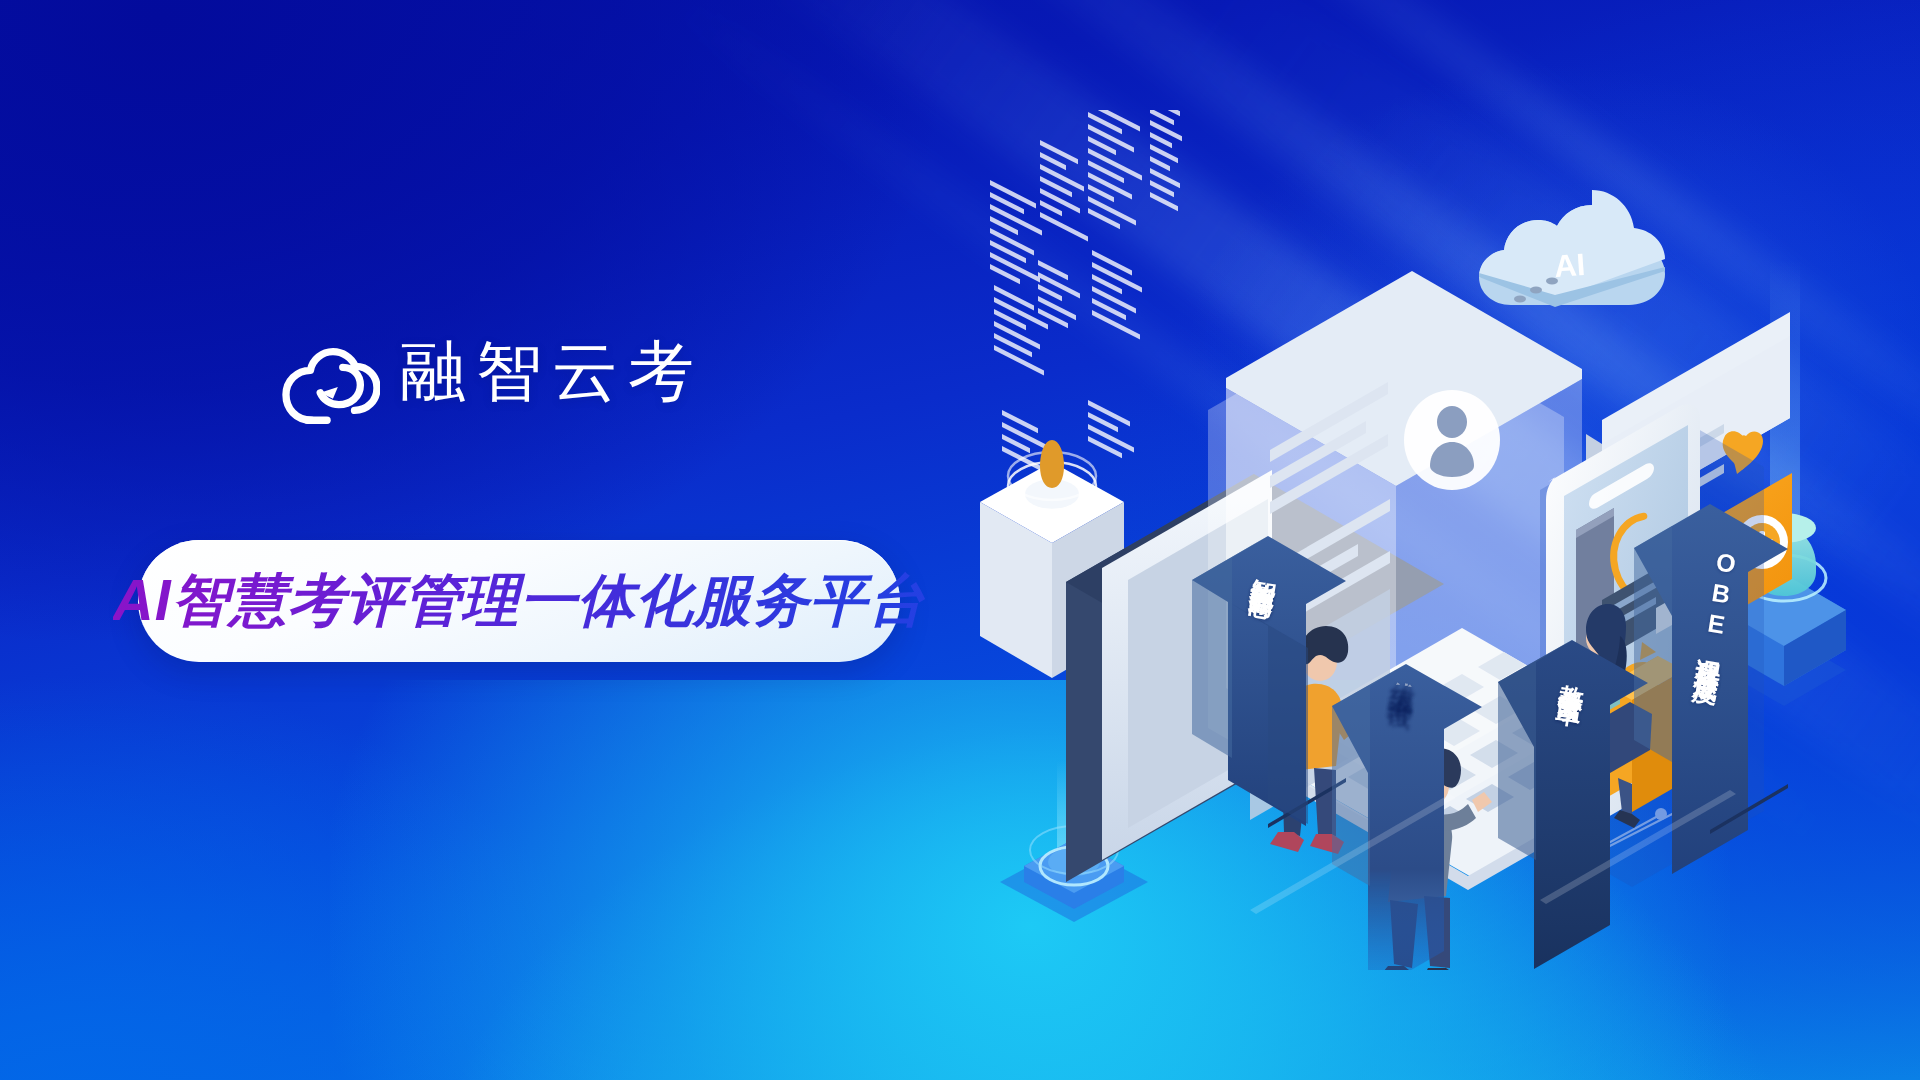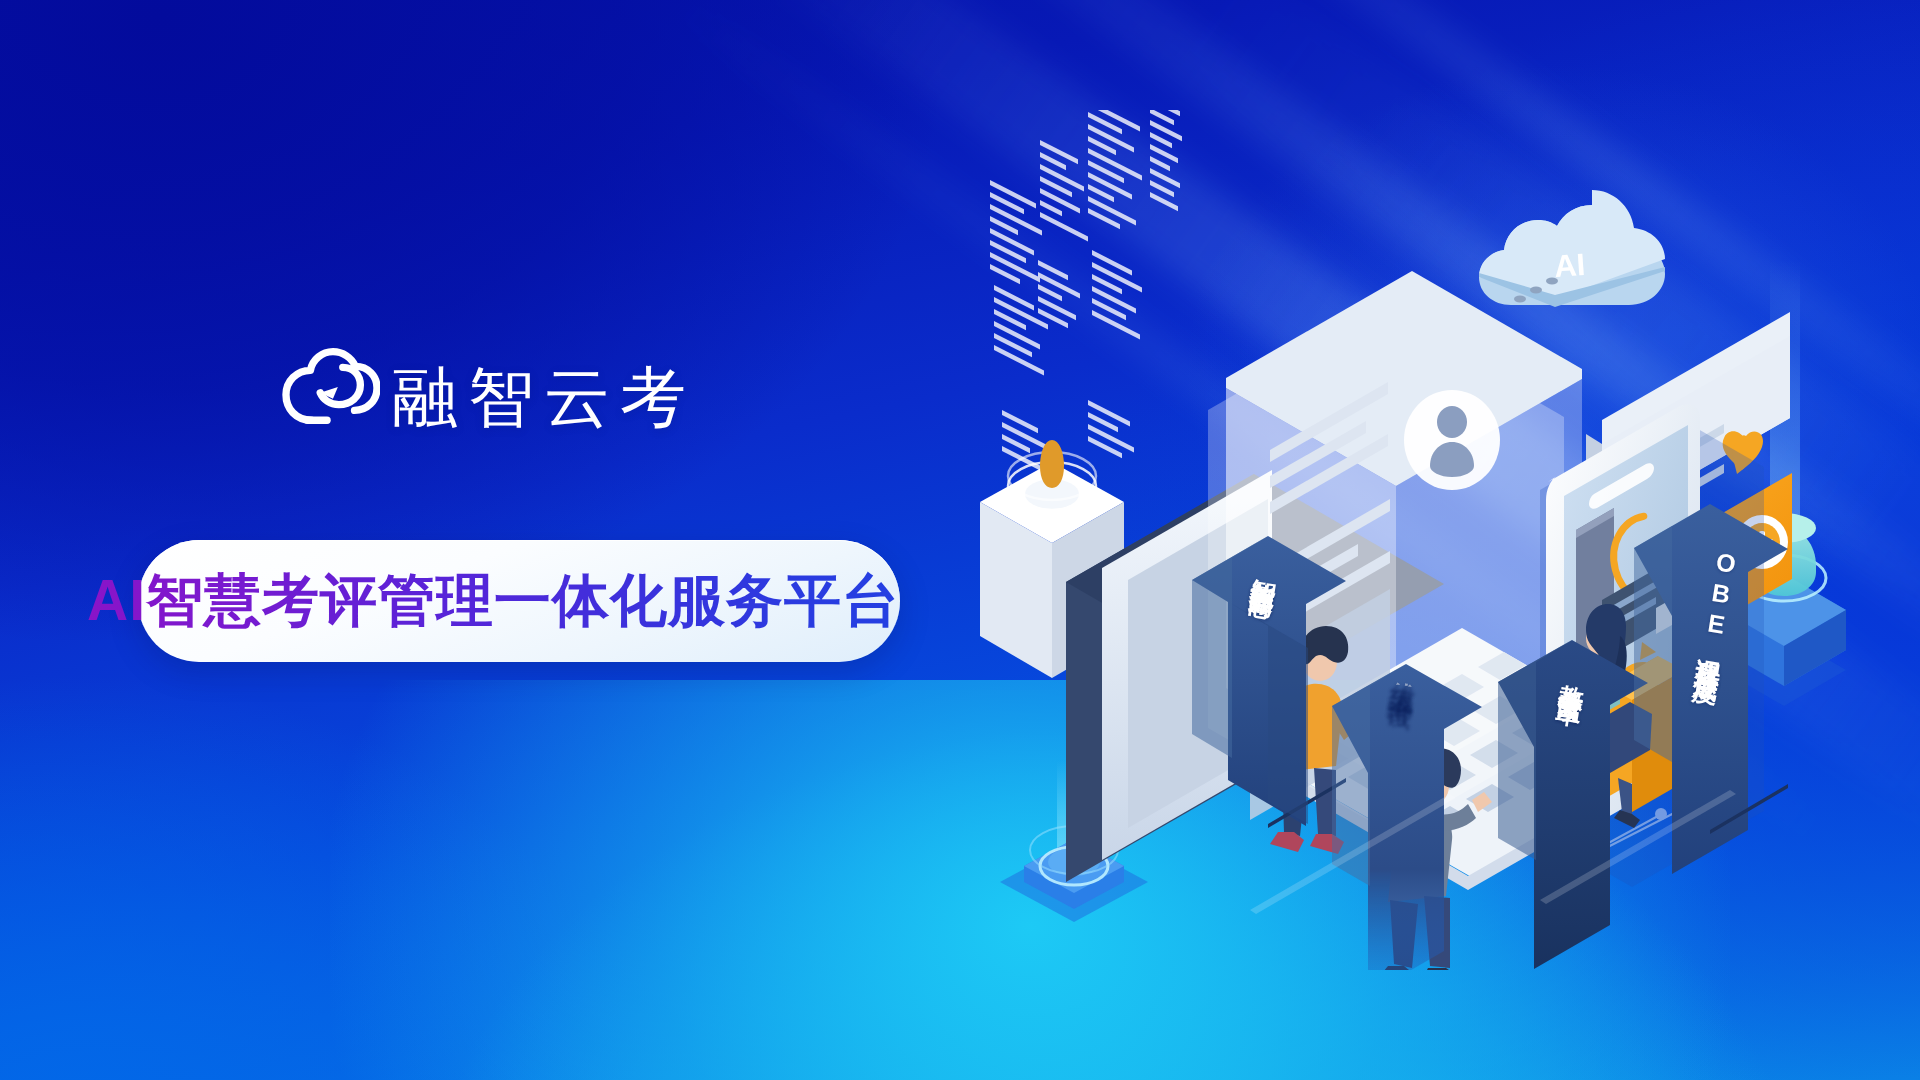--- a/index.html
+++ b/index.html
@@ -36,33 +36,33 @@
   .ray.r2{left:860px;top:-210px;width:1500px;height:58px;transform:rotate(36deg);opacity:.75;}
   .ray.r3{left:1010px;top:-290px;width:1400px;height:40px;transform:rotate(36deg);opacity:.6;}
   .ray.r4{left:640px;top:-40px;width:1500px;height:34px;transform:rotate(36deg);opacity:.45;}
   .ray.r5{left:1180px;top:-70px;width:1100px;height:120px;transform:rotate(36deg);opacity:.35;}
   .glow-soft{
     position:absolute;left:1180px;top:60px;width:760px;height:620px;
     background:radial-gradient(ellipse at 50% 50%, rgba(90,160,255,0.20) 0%, rgba(60,130,245,0) 70%);
   }
 
   
-  .brand{position:absolute;left:282px;top:338px;display:flex;align-items:flex-end;gap:12px;}
+  .brand{position:absolute;left:282px;top:338px;display:flex;align-items:flex-start;gap:20px;}
   .brand-mark{width:98px;height:92px;flex:0 0 auto;}
   .brand-name{
     color:#fff;font-size:66px;letter-spacing:10px;font-weight:500;
     line-height:1;white-space:nowrap;text-shadow:0 2px 10px rgba(0,20,90,.18);
   }
 
   .headline-pill{
     position:absolute;left:138px;top:540px;width:762px;height:122px;
     border-radius:61px;
     background:linear-gradient(160deg,#ffffff 0%,#fbfdff 36%,#eef6fd 68%,#dfeefb 100%);
     box-shadow:0 10px 30px rgba(2,20,90,.22), inset 0 1px 0 rgba(255,255,255,.9);
-    display:flex;align-items:center;justify-content:flex-end;
+    display:flex;align-items:center;justify-content:center;font-style:italic;
   }
   .headline-text{
     font-size:57px;font-weight:700;letter-spacing:1px;white-space:nowrap;
     background:linear-gradient(90deg,#8a14c8 0%,#7a19cf 16%,#5a23d8 42%,#3b31dc 68%,#2a3be0 88%,#2440e2 100%);
     -webkit-background-clip:text;background-clip:text;color:transparent;
     -webkit-text-fill-color:transparent;
   }
 
   
   .illus{position:absolute;left:980px;top:110px;width:940px;height:860px;}

